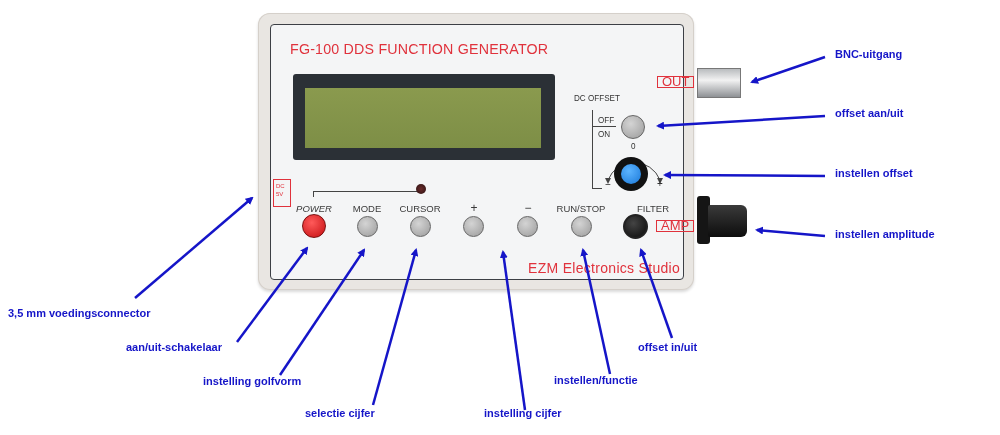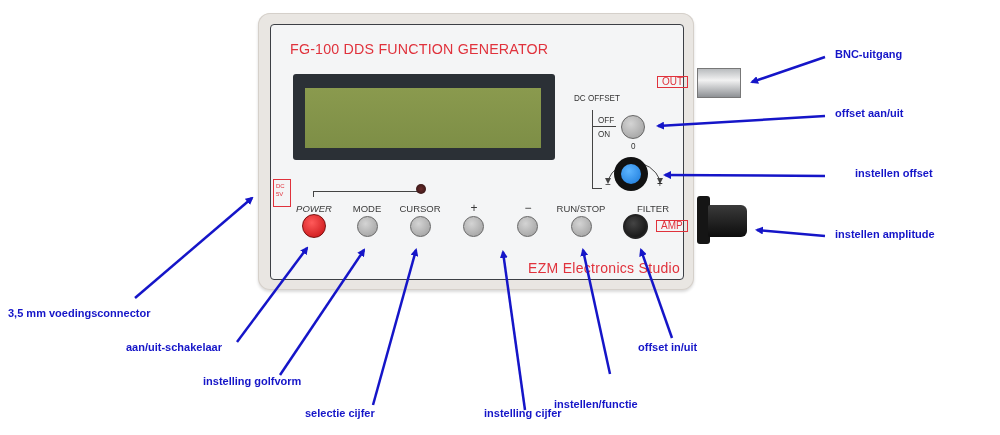--- a/index.html
+++ b/index.html
@@ -9,21 +9,21 @@
   .face{left:270px;top:24px;width:412px;height:254px;background:#f4f5f6;border:1.5px solid #3c3f45;border-radius:4px;}
   .title{left:290px;top:40px;color:#e0323c;font-size:15px;font-family:"Liberation Sans Narrow","Liberation Sans",sans-serif;letter-spacing:0.2px;transform:scaleX(0.95);transform-origin:left;}
   .lcd{left:293px;top:74px;width:262px;height:86px;background:#2b3036;border-radius:3px;}
   .lcd-screen{left:12px;top:14px;width:236px;height:60px;background:linear-gradient(#8a9a4e,#7d8e46);}
   .small{font-size:9px;color:#333;font-family:"Liberation Sans",sans-serif;transform:scaleX(0.9);transform-origin:left;}
   .btn{border-radius:50%;}
   .grey{width:19px;height:19px;background:radial-gradient(circle at 40% 35%,#d4d4d4,#9b9b9b);border:1.5px solid #666;}
   .red{width:22px;height:22px;background:radial-gradient(circle at 40% 35%,#ff5a5a,#c40d10);border:1.5px solid #7a1010;}
   .black{width:21px;height:21px;background:radial-gradient(circle at 40% 35%,#444,#0a0a0a);border:2px solid #222;}
   .lbl{font-size:9.5px;color:#3a3a3a;text-align:center;width:70px;}
-  .redtag{border:1px solid #e0323c;color:#e0323c;font-size:10px;padding:0 4px;line-height:10px;}
+  .redtag{border:1px solid #e0323c;color:#e0323c;font-size:13px;padding:0 4px;line-height:10px;}
   .ann{color:#1515c8;font-weight:bold;font-size:11px;white-space:nowrap;}
   svg.arrows{position:absolute;left:0;top:0;}
 </style>
 </head>
 <body>
 
 <div class="abs case"></div>
 <div class="abs face"></div>
 
 <div class="abs title">FG-100 DDS FUNCTION GENERATOR</div>
@@ -106,21 +106,21 @@
     <line x1="280" y1="375" x2="364" y2="250" marker-end="url(#ah)"></line>
     <line x1="373" y1="405" x2="416" y2="250" marker-end="url(#ah)"></line>
     <line x1="525" y1="410" x2="503" y2="252" marker-end="url(#ah)"></line>
     <line x1="610" y1="374" x2="583" y2="250" marker-end="url(#ah)"></line>
     <line x1="672" y1="338" x2="641" y2="250" marker-end="url(#ah)"></line>
   </g>
 </svg>
 
 <div class="abs ann" style="left:835px;top:48px;">BNC-uitgang</div>
 <div class="abs ann" style="left:835px;top:107px;">offset aan/uit</div>
-<div class="abs ann" style="left:835px;top:167px;margin-left:20px;">instellen offset</div>
+<div class="abs ann" style="left:835px;top:167px;">instellen offset</div>
 <div class="abs ann" style="left:835px;top:228px;">instellen amplitude</div>
 <div class="abs ann" style="left:8px;top:307px;">3,5 mm voedingsconnector</div>
 <div class="abs ann" style="left:126px;top:341px;">aan/uit-schakelaar</div>
 <div class="abs ann" style="left:203px;top:375px;">instelling golfvorm</div>
 <div class="abs ann" style="left:305px;top:407px;">selectie cijfer</div>
 <div class="abs ann" style="left:484px;top:407px;text-align:center;">instelling cijfer</div>
-<div class="abs ann" style="left:554px;top:374px;margin-top:24px;">instellen/functie</div>
+<div class="abs ann" style="left:554px;top:374px;">instellen/functie</div>
 <div class="abs ann" style="left:638px;top:341px;">offset in/uit</div>
 
 </body></html>

